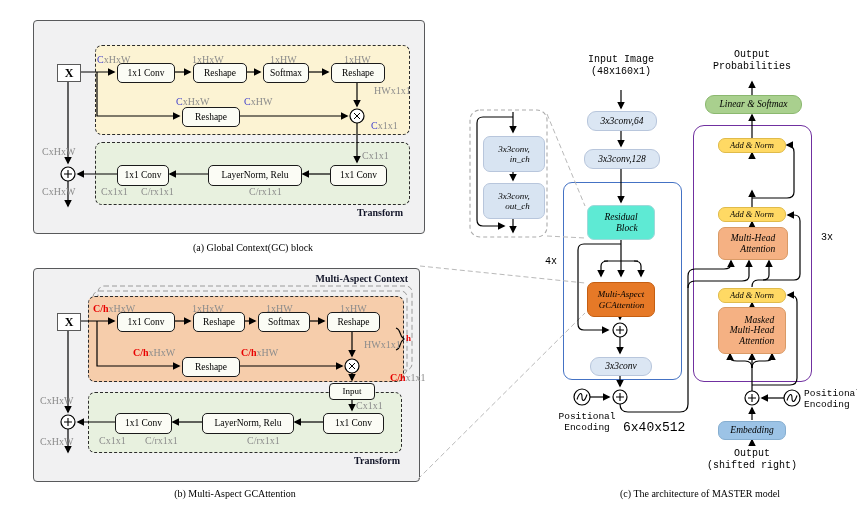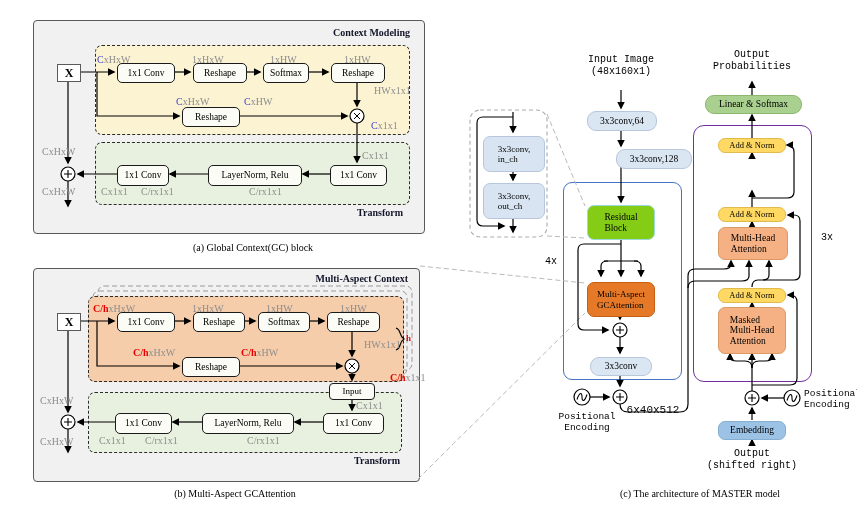--- a/index.html
+++ b/index.html
@@ -6,22 +6,22 @@
   #canvas{position:relative;width:857px;height:510px;background:#fff;overflow:hidden;
           font-family:"Liberation Serif","DejaVu Serif",serif;}
   svg{position:absolute;left:0;top:0;}
   #svg-bg{z-index:1;}
   #svg-fg{z-index:3;}
   .outer{position:absolute;z-index:0;background:#f1f1f2;border:1.5px solid #58595b;border-radius:4px;}
   .region{position:absolute;z-index:2;border:1.3px dashed #2b2b2b;border-radius:7px;}
   .frame{position:absolute;z-index:2;border-radius:9px;background:transparent;}
   .bk{position:absolute;z-index:4;display:flex;align-items:center;justify-content:center;text-align:center;
       background:#fbfcf5;border:1.2px solid #1a1a1a;border-radius:5px;font-size:9.5px;color:#000;line-height:1.1;}
-  .pill{position:absolute;z-index:4;display:flex;align-items:center;justify-content:center;text-align:left;
-      border-radius:9px;font-size:9.5px;color:#000;line-height:1.12;}
+  .pill{position:absolute;z-index:4;display:flex;align-items:center;justify-content:center;text-align:right;
+      border-radius:9px;font-size:9.5px;color:#000;line-height:1.12;font-style:italic;}
   .lbl{position:absolute;z-index:4;text-align:center;color:#000;line-height:1.15;font-family:Liberation Mono, monospace;}
   .rt{position:absolute;z-index:4;font-weight:bold;font-size:10px;color:#121528;text-align:right;}
   .dm{position:absolute;z-index:4;font-size:10px;color:#8c8c8c;white-space:nowrap;line-height:1;}
   .pc{color:#4444cc;}
   .pr{color:#e80000;font-weight:bold;}
   .cap{position:absolute;z-index:4;font-size:10px;color:#000;text-align:center;font-family:Liberation Serif, serif;}
   .xbox{position:absolute;z-index:4;display:flex;align-items:center;justify-content:center;
       background:#fff;border:1.3px solid #5a5a5a;font-weight:bold;font-size:12px;}
   .two span{display:block;}
 </style>
@@ -164,21 +164,20 @@
     <g>
       <circle cx="752" cy="398" r="7" fill="#fff" stroke="#000" stroke-width="1.2"></circle>
       <path d="M748,398 H756 M752,394 V402" stroke="#000" stroke-width="1.1"></path>
     </g>
     <g>
       <circle cx="792" cy="398" r="8" fill="#fff" stroke="#000" stroke-width="1.2"></circle>
       <path d="M787,400.5 C789.5,393 792,393 792,398 C792,403 794.5,403 797,395.5" fill="none" stroke="#000" stroke-width="1.1"></path>
     </g>
   </svg>
 
-  <div class="rt" style="left:250px;top:27px;width:160px;">Context Modeling</div>
   <div class="rt" style="left:300px;top:207px;width:103px;">Transform</div>
   <div class="xbox" style="left:57px;top:64px;width:22px;height:16px;">X</div>
   <div class="bk" style="left:117px;top:63px;width:56px;height:18px;">1x1 Conv</div>
   <div class="bk" style="left:193px;top:63px;width:52px;height:18px;">Reshape</div>
   <div class="bk" style="left:263px;top:63px;width:44px;height:18px;">Softmax</div>
   <div class="bk" style="left:331px;top:63px;width:52px;height:18px;">Reshape</div>
   <div class="bk" style="left:182px;top:107px;width:56px;height:18px;">Reshape</div>
   <div class="bk" style="left:330px;top:165px;width:55px;height:19px;">1x1 Conv</div>
   <div class="bk" style="left:208px;top:165px;width:92px;height:19px;">LayerNorm, Relu</div>
   <div class="bk" style="left:117px;top:165px;width:50px;height:19px;">1x1 Conv</div>
@@ -225,40 +224,40 @@
   <div class="dm" style="left:40px;top:396px;">CxHxW</div>
   <div class="dm" style="left:40px;top:437px;">CxHxW</div>
   <div class="dm pr" style="left:406px;top:334px;font-size:9px;">h</div>
   <div class="cap" style="left:105px;top:488px;width:260px;">(b) Multi-Aspect GCAttention</div>
 
   <div class="lbl two" style="left:576px;top:54px;width:90px;font-size:10px;">
     <span>Input Image</span>
     <span>(48x160x1)</span>
   </div>
   <div class="pill" style="left:587px;top:111px;width:68px;height:18px;background:#dbe6f3;border:1px solid #b8c6dc;">3x3conv,64</div>
-  <div class="pill" style="left:584px;top:149px;width:74px;height:18px;background:#dbe6f3;border:1px solid #b8c6dc;margin-left:32px;">3x3conv,128</div>
-  <div class="pill two" style="left:587px;top:205px;width:66px;height:33px;background:#84cc16;border:1px solid #9ed9d9;border-radius:7px;">
+  <div class="pill" style="left:584px;top:149px;width:74px;height:18px;background:#dbe6f3;border:1px solid #b8c6dc;">3x3conv,128</div>
+  <div class="pill two" style="left:587px;top:205px;width:66px;height:33px;background:#5eead4;border:1px solid #9ed9d9;border-radius:7px;">
     <div>
         <span>Residual</span>
         <span>Block</span>
       </div>
   </div>
   <div class="pill two" style="left:587px;top:282px;width:66px;height:33px;background:#e67927;border:1px solid #c55e11;border-radius:7px;font-size:9px;">
     <div>
         <span>Multi-Aspect</span>
         <span>GCAttention</span>
       </div>
   </div>
   <div class="pill" style="left:590px;top:357px;width:60px;height:17px;background:#dbe6f3;border:1px solid #b8c6dc;">3x3conv</div>
   <div class="lbl" style="left:541px;top:256px;width:20px;font-size:10px;">4x</div>
   <div class="lbl two" style="left:552px;top:412px;width:70px;font-size:9.5px;">
     <span>Positional</span>
     <span>Encoding</span>
   </div>
-  <div class="lbl" style="left:623px;top:404px;width:60px;font-size:11px;">6x40x512</div>
+  <div class="lbl" style="left:623px;top:421px;width:60px;font-size:13px;">6x40x512</div>
 
   <div class="pill two" style="left:483px;top:136px;width:60px;height:34px;background:#d8e4f2;border:1px solid #b8c6dc;border-radius:7px;font-size:9px;">
     <div>
         <span>3x3conv,</span>
         <span>in_ch</span>
       </div>
   </div>
   <div class="pill two" style="left:483px;top:183px;width:60px;height:34px;background:#d8e4f2;border:1px solid #b8c6dc;border-radius:7px;font-size:9px;">
     <div>
         <span>3x3conv,</span>

